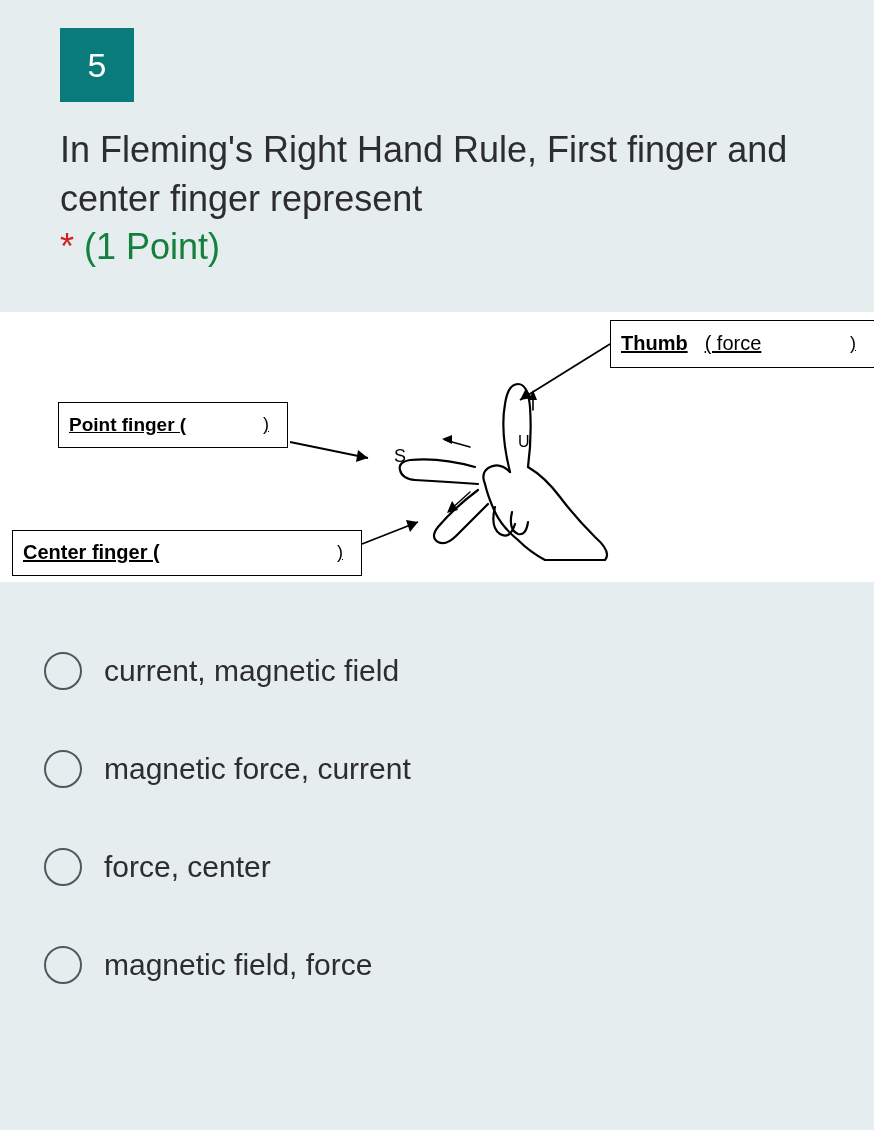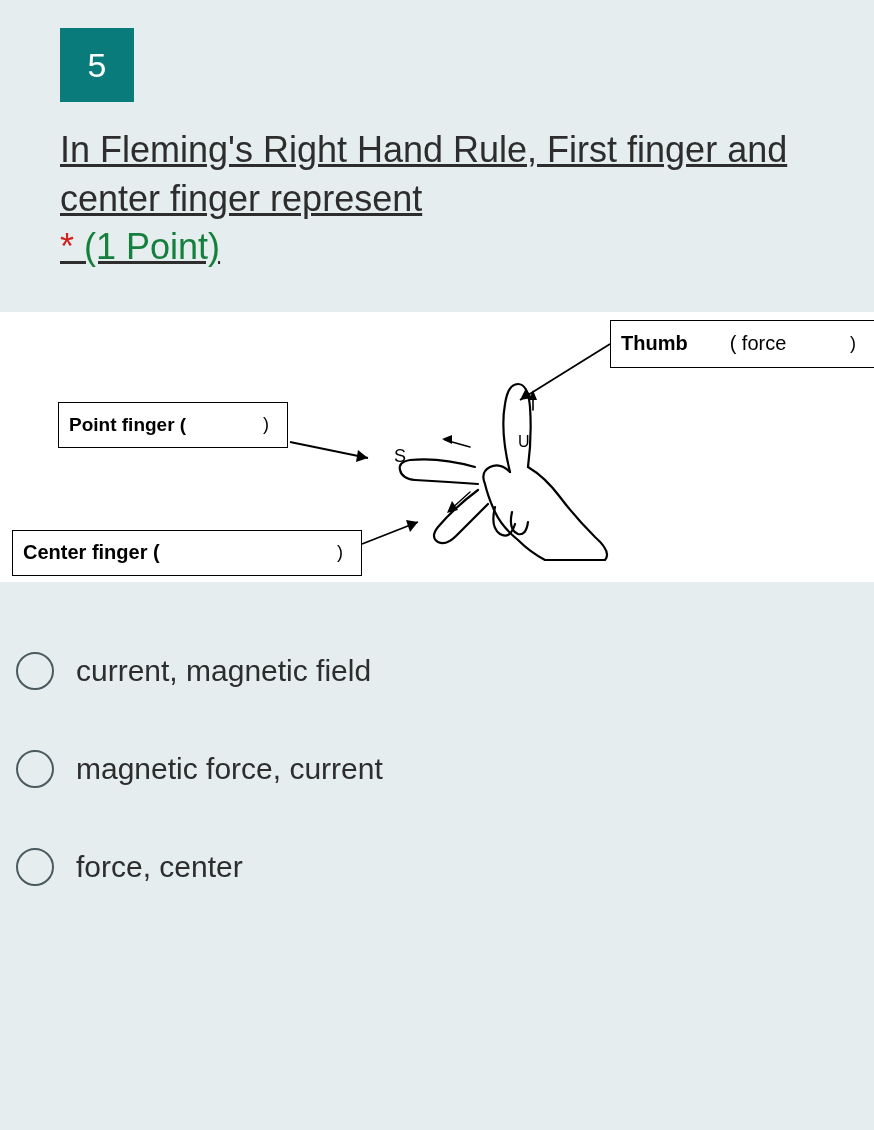--- a/index.html
+++ b/index.html
@@ -29,21 +29,20 @@
     align-items: center;
     justify-content: center;
     font-size: 34px;
     font-weight: 400;
   }
   .question-text {
     padding: 24px 5px 0 60px;
     font-size: 36px;
     color: #2d2d2d;
     line-height: 1.35;
-    text-decoration: underline;
   }
   .required-star { color: #d02020; }
   .points { color: #15803d; }
   .diagram-wrap {
     background: #fff;
     margin-top: 40px;
     height: 270px;
     position: relative;
     width: 100%;
     overflow: hidden;
@@ -54,21 +53,22 @@
     width: 100%; height: 100%;
   }
   .label-box {
     position: absolute;
     border: 1.5px solid #000;
     background: #fff;
     font-size: 20px;
     padding: 22px 10px;
     display: flex;
     align-items: center;
-    gap: 20px;
+    gap: 4px;
+    text-decoration: underline;
   }
   .label-thumb {
     top: 8px;
     left: 610px;
     width: 264px;
     height: 48px;
     border-right: none;
   }
   .label-thumb .bold { font-weight: 700; }
   .label-first {
@@ -80,21 +80,21 @@
   .label-first .bold { font-weight: 700; font-size: 19px; }
   .label-center {
     top: 218px;
     left: 12px;
     width: 350px;
     height: 44px;
   }
   .label-center .bold { font-weight: 700; font-size: 20px; }
   .paren { margin-left: auto; margin-right: 8px; font-size: 18px; }
   .options {
-    padding: 40px 0 0 16px;
+    padding: 40px 0 0 44px;
   }
   .option {
     display: flex;
     align-items: center;
     gap: 22px;
     padding: 30px 0;
     cursor: pointer;
   }
   .radio {
     width: 38px;
@@ -160,21 +160,21 @@
 
         <line x1="470" y1="135" x2="445" y2="128" stroke-width="1.4"></line>
         <polygon points="442,127 452,132 452,123" fill="#000" stroke="none"></polygon>
         <line x1="470" y1="180" x2="450" y2="198" stroke-width="1.4"></line>
         <polygon points="447,201 458,198 452,189" fill="#000" stroke="none"></polygon>
       </g>
     </svg>
 
     <div class="label-box label-thumb">
       <span class="bold">Thumb</span>
-      <span style="margin-left:22px;">( force</span>
+      <span style="margin-left:13px;">( force</span>
       <span class="paren">)</span>
     </div>
 
     <div class="label-box label-first">
       <span class="bold">Point finger (</span>
       <span class="paren">)</span>
     </div>
 
     <div class="label-box label-center">
       <span class="bold">Center finger (</span>
@@ -189,15 +189,19 @@
       <span class="option-label">current, magnetic field</span>
     </div>
     <div class="option">
       <div class="radio"></div>
       <span class="option-label">magnetic force, current</span>
     </div>
     <div class="option">
       <div class="radio"></div>
       <span class="option-label">force, center</span>
     </div>
+    <div class="option">
+      <div class="radio"></div>
+      <span class="option-label">magnetic field, force</span>
+    </div>
   </div>
 
 </div>
 
 </body></html>

